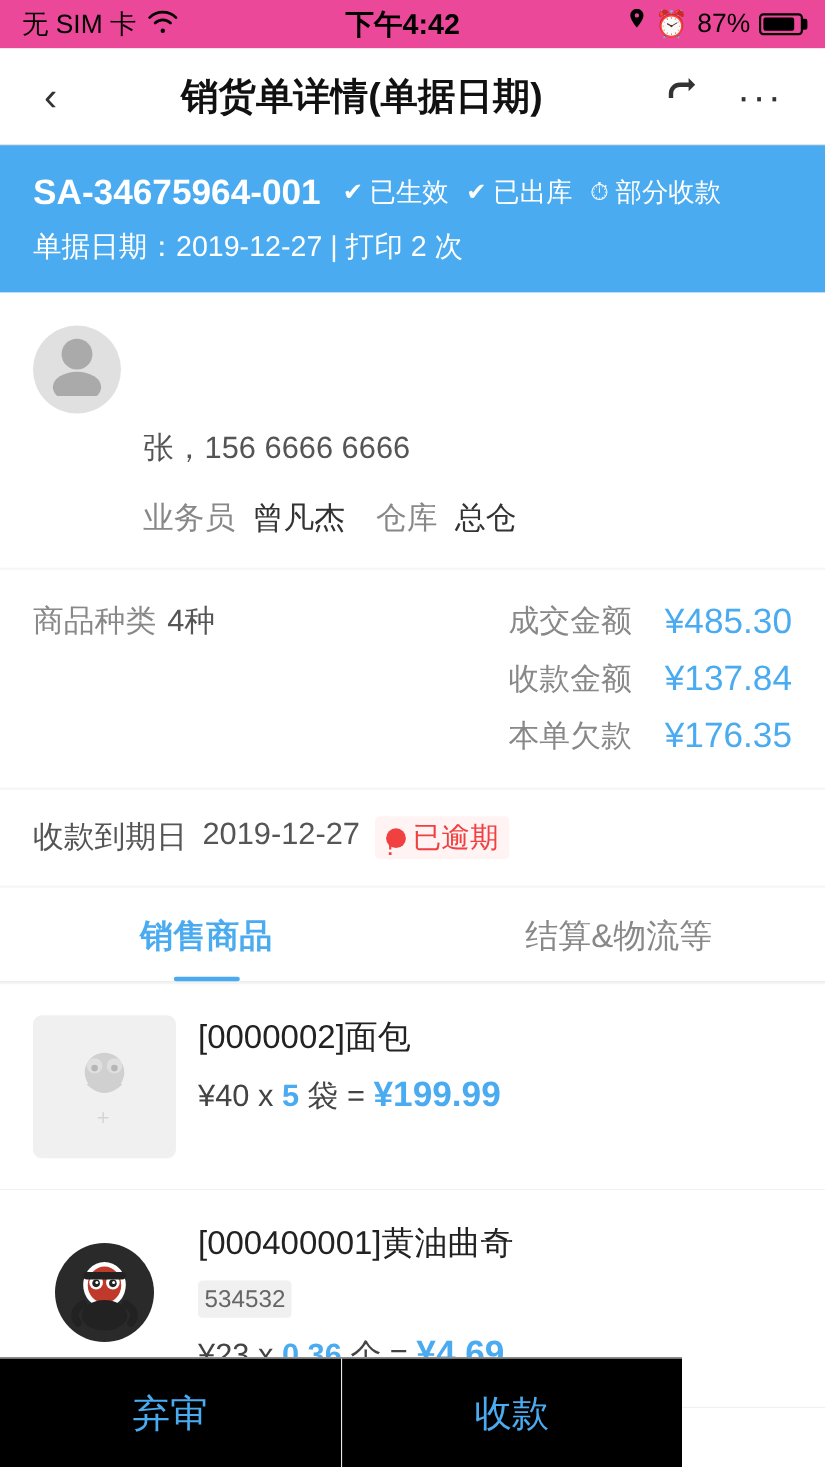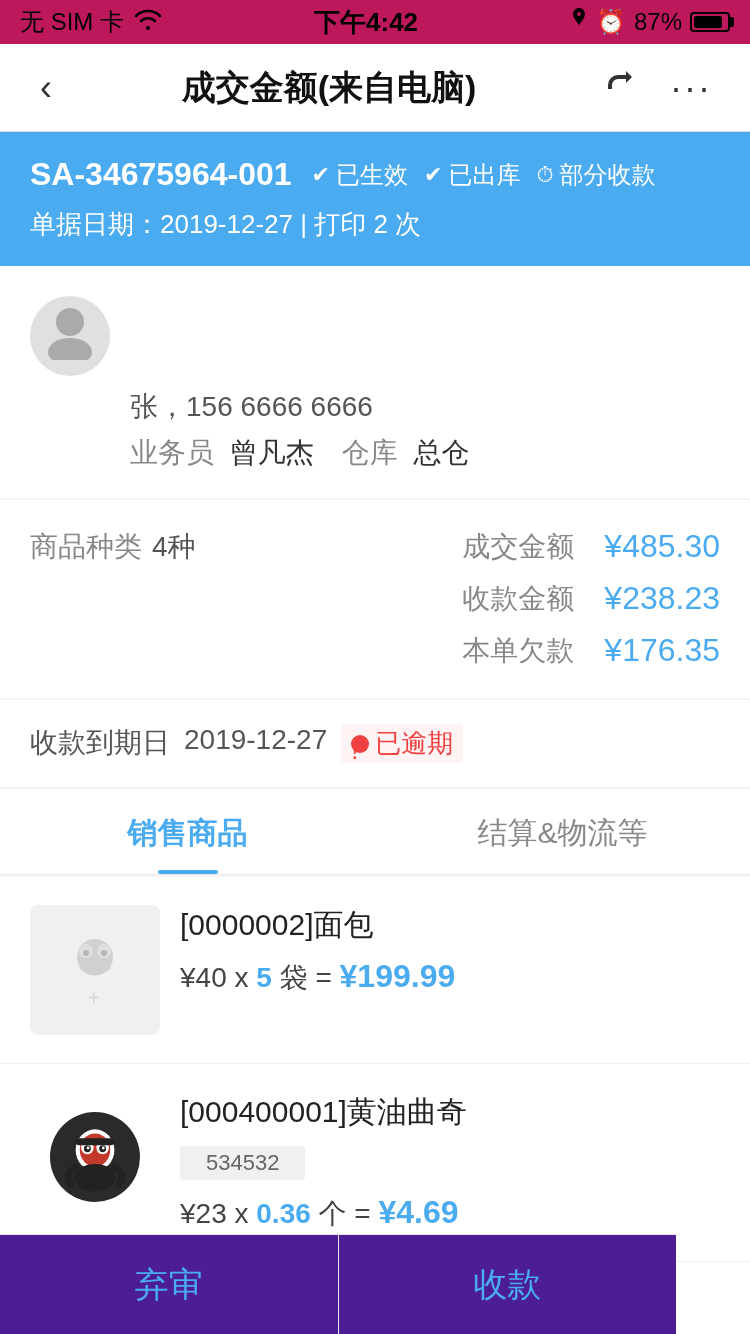--- a/index.html
+++ b/index.html
@@ -9,21 +9,21 @@
       background: #f5f5f5;
       width: 750px;
       min-height: 1334px;
       position: relative;
       font-size: 28px;
       overflow-x: hidden;
     }
 
     
     .status-bar {
-      background: #be185d;
+      background: #ec4899;
       height: 44px;
       display: flex;
       align-items: center;
       justify-content: space-between;
       padding: 0 20px;
       font-size: 24px;
       font-weight: 500;
     }
     .status-left { display: flex; align-items: center; gap: 10px; }
     .status-center { font-size: 26px; font-weight: 600; }
@@ -89,21 +89,21 @@
       margin-bottom: 2px;
     }
     .customer-row { display: flex; align-items: center; gap: 20px; margin-bottom: 12px; }
     .avatar {
       width: 80px; height: 80px; border-radius: 50%; background: #e0e0e0;
       display: flex; align-items: center; justify-content: center;
       flex-shrink: 0;
     }
     .avatar-icon { font-size: 50px; color: #999; }
     .customer-name { font-size: 36px; font-weight: 600; color: #111; }
-    .customer-info { font-size: 28px; color: #555; margin-left: 100px; margin-bottom: 8px; }
+    .customer-info { font-size: 28px; color: #555; margin-left: 100px; margin-bottom: 26px; }
     .customer-meta { display: flex; gap: 28px; margin-left: 100px; margin-top: 4px; }
     .meta-item { font-size: 28px; color: #333; }
     .meta-label { color: #888; margin-right: 8px; }
 
     
     .stats-section {
       background: #fff;
       padding: 28px 30px;
       margin-bottom: 2px;
       display: flex;
@@ -163,32 +163,32 @@
     }
     .product-thumb {
       width: 130px; height: 130px; background: #f0f0f0; border-radius: 8px;
       flex-shrink: 0; display: flex; align-items: center; justify-content: center;
       overflow: hidden;
     }
     .product-info { flex: 1; }
     .product-name { font-size: 30px; color: #222; margin-bottom: 12px; font-weight: 500; }
     .product-sku {
       display: inline-block; background: #f0f0f0; color: #666;
-      font-size: 22px; padding: 4px 26px; border-radius: 4px; margin-bottom: 14px;
+      font-size: 22px; padding: 4px 6px; border-radius: 4px; margin-bottom: 14px;
     }
     .product-price { font-size: 28px; color: #444; }
     .price-highlight { color: #4AABF0; font-weight: 600; }
     .price-total { color: #4AABF0; font-size: 32px; font-weight: 700; }
 
     
     .bottom-bar {
       position: fixed;
-      bottom: 0; left: 0; width: 676px;
+      bottom: 0; left: 0; width: 620px;
       height: 100px;
-      background: #4c1d95;
+      background: #000000;
       display: flex;
       border-top: 1px solid #e8e8e8;
     }
     .bottom-btn {
       flex: 1; display: flex; align-items: center; justify-content: center;
       font-size: 34px; font-weight: 500; cursor: pointer;
     }
     .bottom-btn-left { color: #4AABF0; border-right: 1px solid #e8e8e8; }
     .bottom-btn-right { color: #4AABF0; }
 
@@ -219,21 +219,21 @@
     <span>⏰</span>
     <span>87%</span>
     <div class="battery-icon">
       <div class="battery-fill"></div>
     </div>
   </div>
 </div>
 
 <div class="nav-bar">
   <span class="nav-back">‹</span>
-  <span class="nav-title">成交金额(来自电脑)</span>
+  <span class="nav-title">销货单详情(单据日期)</span>
   <div class="nav-actions">
     <span class="nav-action-btn">
       <svg width="30" height="30" viewBox="0 0 30 30">
           <path d="M22 2l6 6-6 6V10h-8a6 6 0 0 0-6 6v4H4v-4a10 10 0 0 1 10-10h8V2z" fill="#333"></path>
         </svg>
     </span>
     <span class="nav-action-btn" style="font-size:36px; letter-spacing:2px;">···</span>
   </div>
 </div>
 
@@ -289,21 +289,21 @@
       <span>4种</span>
     </div>
   </div>
   <div class="stat-right">
     <div class="stat-line">
       <span class="stat-label">成交金额</span>
       <span class="stat-amount">¥485.30</span>
     </div>
     <div class="stat-line">
       <span class="stat-label">收款金额</span>
-      <span class="stat-amount">¥238.23</span>
+      <span class="stat-amount">¥137.84</span>
     </div>
     <div class="stat-line">
       <span class="stat-label">本单欠款</span>
       <span class="stat-amount">¥176.35</span>
     </div>
   </div>
 </div>
 
 <div class="due-section">
   <span>收款到期日</span>

